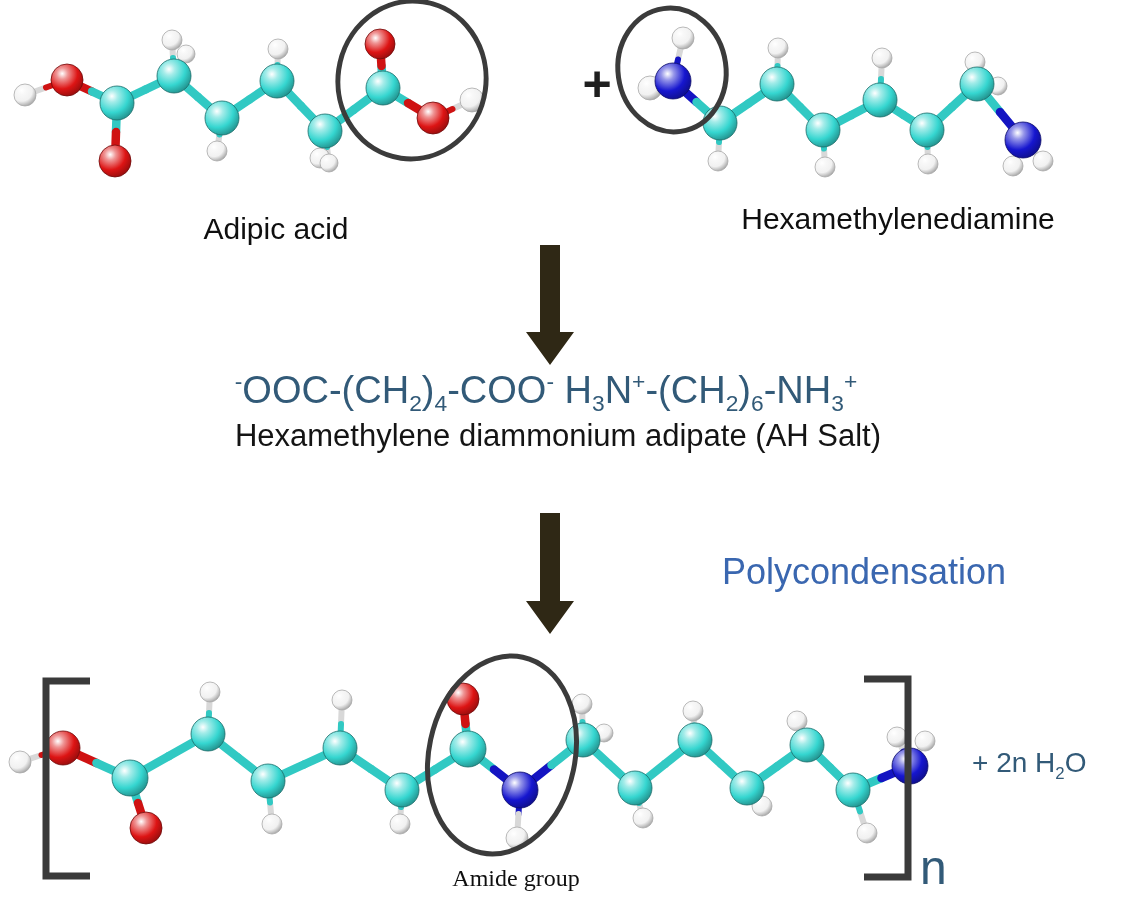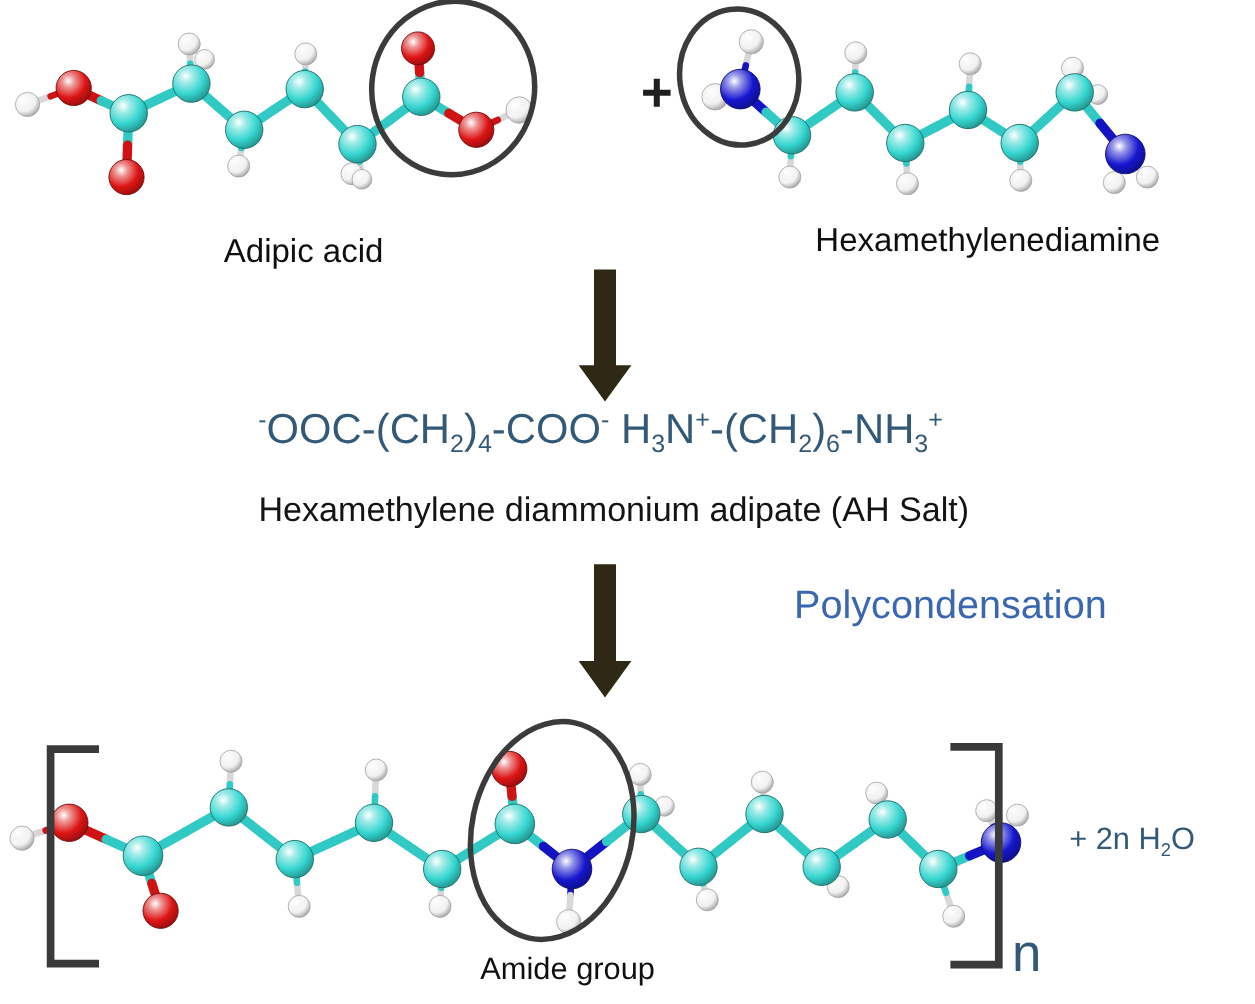--- a/index.html
+++ b/index.html
@@ -8,25 +8,25 @@
     font-family:"Liberation Sans", sans-serif;
   }
   .layer{position:absolute;left:0;top:0;}
   .txt{position:absolute;white-space:nowrap;line-height:1.05;}
   .centered{transform:translateX(-50%);}
   .mol-label{font-size:30px;color:var(--ink);}
   .plus{font-size:50px;font-weight:bold;color:#1f1f1f;}
   .formula{font-size:38px;color:var(--formula);}
   .formula sub,.formula sup{font-size:60%;}
   .salt-name{font-size:31px;color:#141414;}
-  .reaction{font-size:36px;color:var(--reaction);text-align:left;line-height:1.2;}
+  .reaction{font-size:36px;color:var(--reaction);text-align:left;line-height:1.2;margin-top:22px;}
   .water{font-size:28px;color:var(--formula);}
   .water sub{font-size:60%;}
   .nsub{font-size:48px;color:var(--formula);}
-  .amide-label{font-size:28px;color:var(--ink);}
+  .amide-label{font-size:24px;color:var(--ink);font-family:Liberation Serif, serif;}
   .hl-ellipse{fill:none;stroke:var(--ellipse);stroke-width:5;}
   .bracket{fill:none;stroke:var(--bracket);stroke-width:7;}
   .arrow{fill:var(--arrow);}
 </style>
 </head>
 <body>
 
 <div class="page">
 
   <svg class="layer" width="1141" height="913" viewBox="0 0 1141 913">
@@ -289,21 +289,21 @@
   </svg>
 
   <div class="txt mol-label centered" style="left:276px;top:213px;">Adipic acid</div>
 
   <div class="txt plus centered" style="left:597px;top:58px;">+</div>
 
   <div class="txt mol-label centered" style="left:898px;top:203px;">Hexamethylenediamine</div>
 
   <div class="txt formula centered" style="left:546px;top:370px;"><sup>-</sup><span>OOC-(CH</span><sub>2</sub><span>)</span><sub>4</sub><span>-COO</span><sup>-</sup><span> H</span><sub>3</sub><span>N</span><sup>+</sup><span>-(CH</span><sub>2</sub><span>)</span><sub>6</sub><span>-NH</span><sub>3</sub><sup>+</sup></div>
 
-  <div class="txt salt-name centered" style="left:558px;top:448px;">Hexamethylene diammonium adipate (AH Salt)</div>
+  <div class="txt salt-name centered" style="left:558px;top:420px;">Hexamethylene diammonium adipate (AH Salt)</div>
 
   <div class="txt reaction centered" style="left:864px;top:528px;">
     <div>Polycondensation</div>
   </div>
 
   <div class="txt water" style="left:972px;top:748px;"><span>+ 2n H</span><sub>2</sub><span>O</span></div>
 
   <div class="txt nsub" style="left:920px;top:843px;">n</div>
 
   <div class="txt amide-label centered" style="left:516px;top:866px;">Amide group</div>

